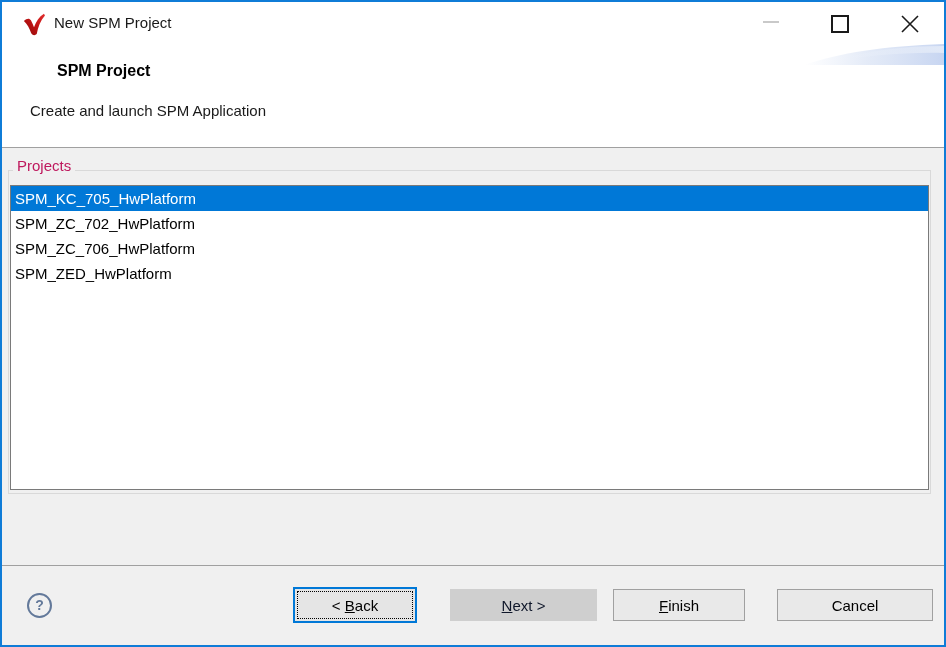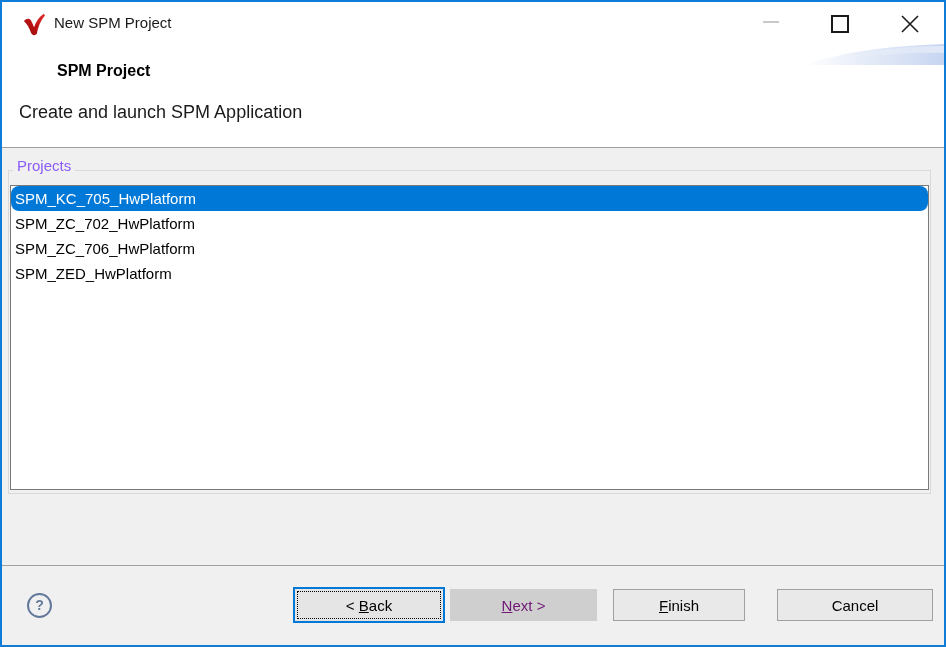--- a/index.html
+++ b/index.html
@@ -20,64 +20,64 @@
     white-space:nowrap;
   }
   .cap-min{position:absolute;left:761px;top:19px;width:16px;height:2px;background:#c9c9c9;}
   .cap-max{position:absolute;left:829px;top:13px;width:14px;height:14px;border:2px solid #1a1a1a;background:#fff;}
   .cap-close{position:absolute;left:899px;top:13px;width:18px;height:18px;}
   
   .banner-title{
     position:absolute;left:8px;top:60px;font-size:16px;font-weight:bold;color:#000;margin-left:47px;
   }
   .banner-desc{
-    position:absolute;left:17px;top:100px;font-size:18px;color:#1a1a1a;
+    position:absolute;left:28px;top:100px;font-size:15px;color:#1a1a1a;
   }
   .swoosh{position:absolute;right:0px;top:41px;width:140px;height:24px;}
   .sep1{position:absolute;left:0;right:0;top:145px;height:1px;background:#a0a0a0;}
   
   .content{position:absolute;left:0;right:0;top:146px;bottom:0;background:#f0f0f0;}
   .groupbox{
     position:absolute;left:6px;top:22px;width:921px;height:322px;
     border:1px solid #d9d9d9;background:transparent;
   }
   .group-label{
-    position:absolute;left:11px;top:9px;font-size:15px;color:#8b5cf6;
+    position:absolute;left:11px;top:9px;font-size:15px;color:#be185d;
     background:#f0f0f0;padding:0 4px;z-index:2;
   }
   .listbox{
     position:absolute;left:8px;top:37px;width:917px;height:303px;
     border:1px solid #7a7a7a;background:#fff;overflow:hidden;box-sizing:content-box;
   }
   .row{
     height:25px;line-height:25px;font-size:15px;padding-left:4px;color:#000;
-    white-space:nowrap;cursor:default;border-radius:8px;
+    white-space:nowrap;cursor:default;
   }
   .row.selected{background:#0078d7;color:#fff;}
   
   .sep2{position:absolute;left:0;right:0;top:417px;height:1px;background:#a0a0a0;}
   .help{
     position:absolute;left:25px;top:445px;width:21px;height:21px;border-radius:50%;
     border:2px solid #63799a;color:#63799a;font-size:14px;font-weight:bold;
     text-align:center;line-height:21px;cursor:pointer;
   }
   .btn{
     position:absolute;box-sizing:border-box;font-size:15px;color:#000;
     background:#e9e9e9;border:1px solid #a0a0a0;text-align:center;cursor:pointer;
     font-family:"Liberation Sans","DejaVu Sans",sans-serif;padding:0;
   }
   .btn .key{text-decoration:underline;}
   .btn-back{
-    left:291px;top:439px;width:152px;height:36px;
+    left:291px;top:439px;width:124px;height:36px;
     border:2px solid #0078d7;background:#e5e5e5;
     outline:1px dotted #000;outline-offset:-5px;
   }
   .btn-next{
     left:448px;top:441px;width:147px;height:32px;
-    background:#cfcfcf;border:1px solid #cfcfcf;color:#701a75;cursor:default;
+    background:#cfcfcf;border:1px solid #cfcfcf;color:#0f172a;cursor:default;
   }
   .btn-finish{left:611px;top:441px;width:132px;height:32px;}
   .btn-cancel{left:775px;top:441px;width:156px;height:32px;}
 </style>
 </head>
 <body>
 
 <div class="window">
 
   <div class="titlebar">

